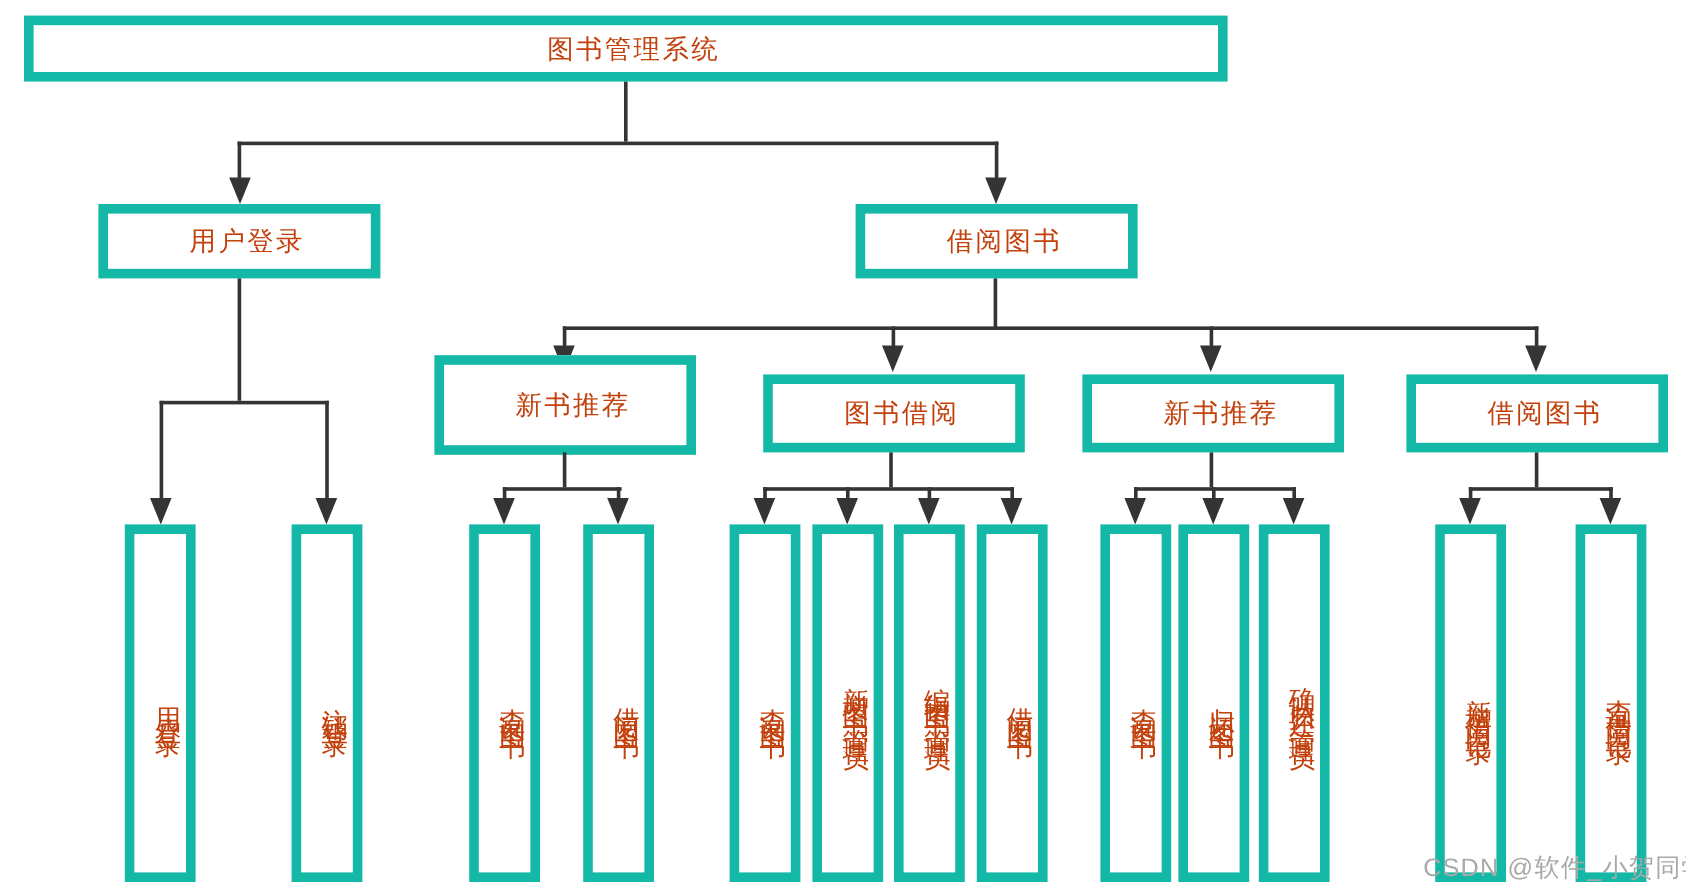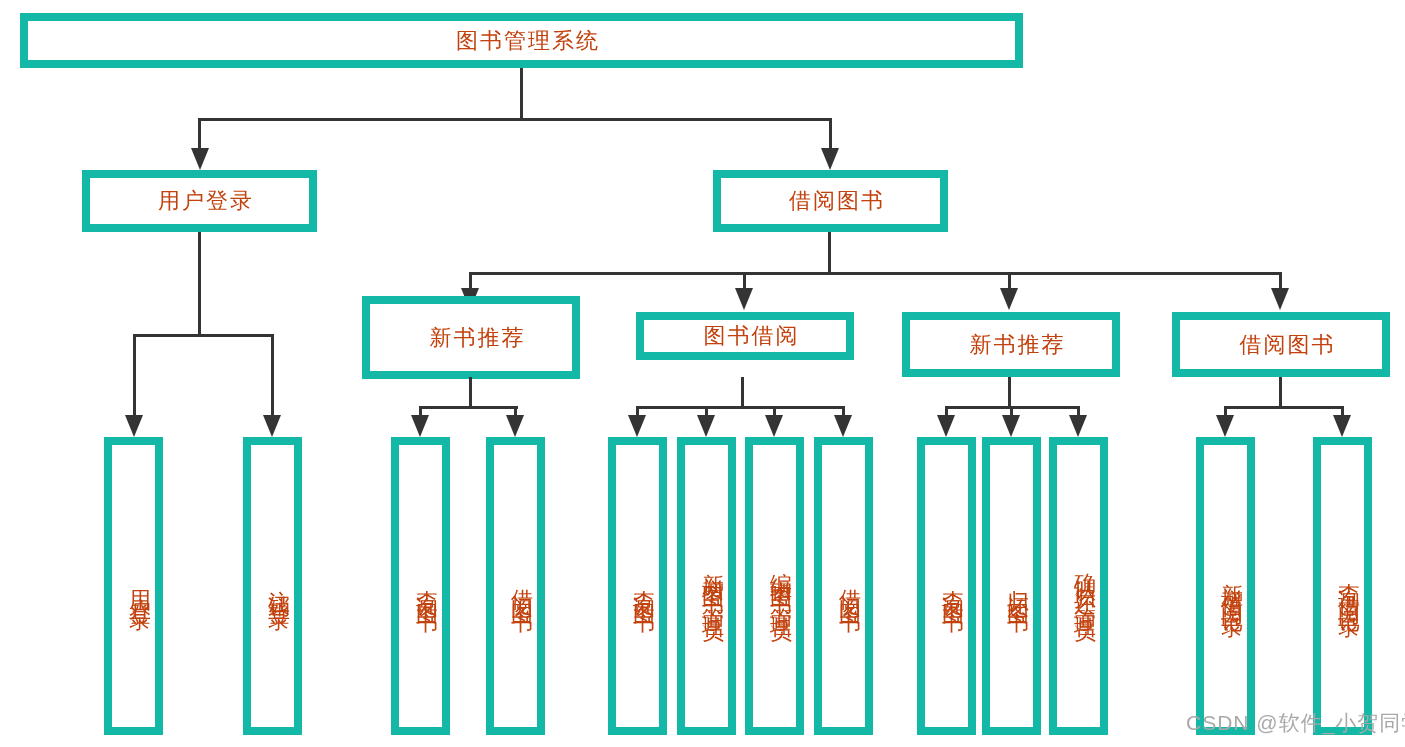--- a/index.html
+++ b/index.html
@@ -83,21 +83,21 @@
   <div class="cl vl" style="left:469px; top:272px; height:18px;"></div>
   <div class="arrow" style="left:461px; top:288px;"></div>
   <div class="cl vl" style="left:743px; top:272px; height:18px;"></div>
   <div class="arrow" style="left:735px; top:288px;"></div>
   <div class="cl vl" style="left:1008px; top:272px; height:18px;"></div>
   <div class="arrow" style="left:1000px; top:288px;"></div>
   <div class="cl vl" style="left:1279px; top:272px; height:18px;"></div>
   <div class="arrow" style="left:1271px; top:288px;"></div>
 
   <div class="node" style="left:362px; top:296px; width:218px; height:83px;">新书推荐</div>
-  <div class="node" style="left:636px; top:312px; width:218px; height:48px;">图书借阅</div>
+  <div class="node" style="left:636px; top:312px; width:218px; height:65px;">图书借阅</div>
   <div class="node" style="left:902px; top:312px; width:218px; height:65px;">新书推荐</div>
   <div class="node" style="left:1172px; top:312px; width:218px; height:65px;">借阅图书</div>
 
   <div class="cl vl" style="left:469px; top:377px; height:29px;"></div>
   <div class="cl hl" style="left:419px; top:406px; width:99px;"></div>
   <div class="cl vl" style="left:419px; top:406px; height:11px;"></div>
   <div class="arrow" style="left:411px; top:415px;"></div>
   <div class="cl vl" style="left:514px; top:406px; height:11px;"></div>
   <div class="arrow" style="left:506px; top:415px;"></div>
 

